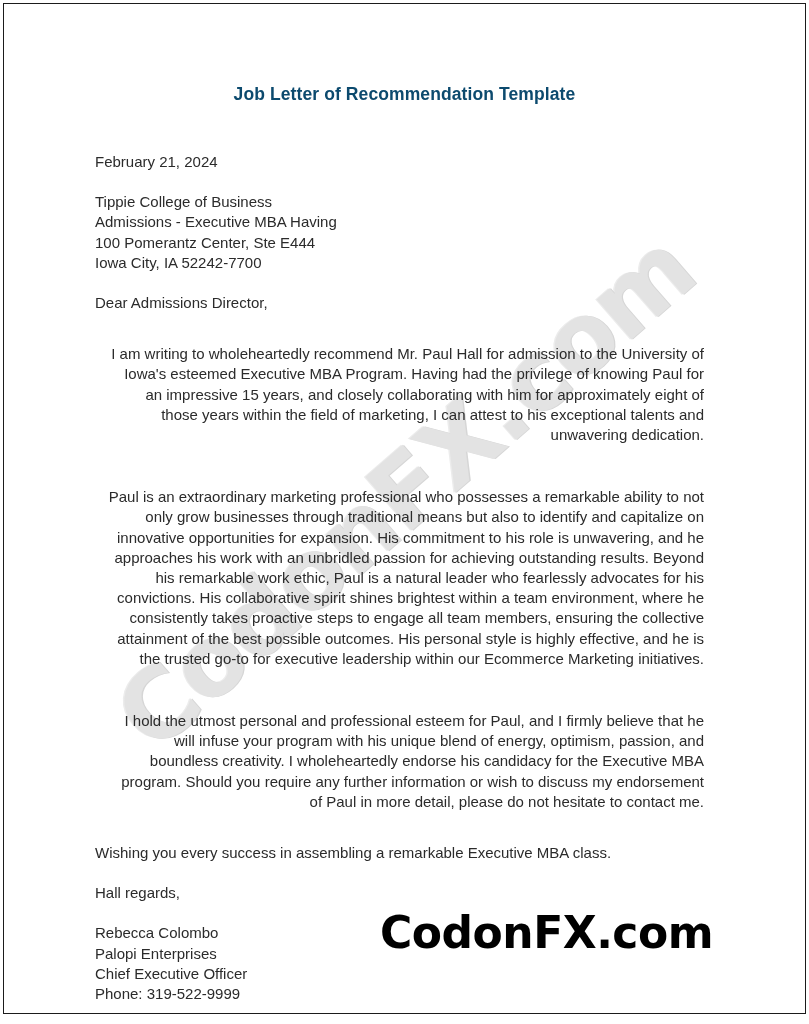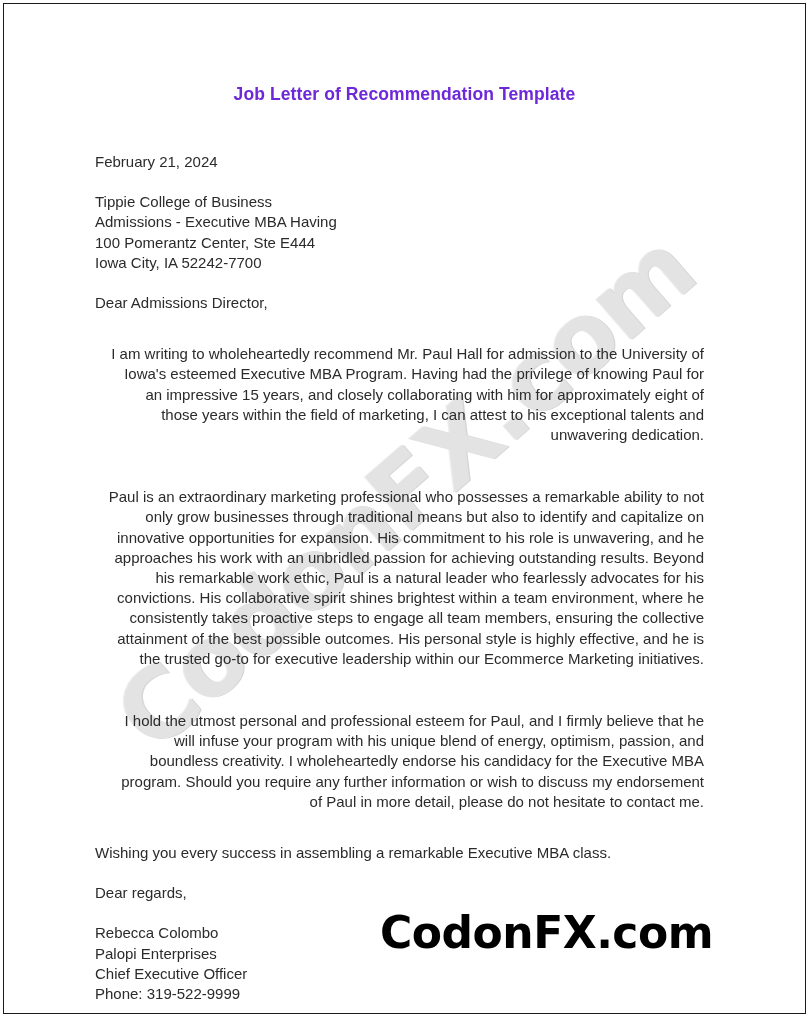--- a/index.html
+++ b/index.html
@@ -57,21 +57,21 @@
   }
 
   .doc-title {
     position: absolute;
     left: 0;
     top: 84px;
     width: 809px;
     text-align: center;
     font-size: 17.5px;
     font-weight: 700;
-    color: #6d28d9;
+    color: #0c4a6e;
     letter-spacing: 0.1px;
   }
 
   .letter-body {
     position: absolute;
     left: 95px;
     top: 152px;
     width: 620px;
     font-size: 15px;
     line-height: 20.2px;
@@ -158,21 +158,21 @@
       <div class="gap-md"></div>
 
       <p class="para">I hold the utmost personal and professional esteem for Paul, and I firmly believe that he will infuse your program with his unique blend of energy, optimism, passion, and boundless creativity. I wholeheartedly endorse his candidacy for the Executive MBA program. Should you require any further information or wish to discuss my endorsement of Paul in more detail, please do not hesitate to contact me.</p>
 
       <div class="gap-md"></div>
 
       <p class="single-line">Wishing you every success in assembling a remarkable Executive MBA class.</p>
 
       <div class="gap-md"></div>
 
-      <p class="closing">Dear regards,</p>
+      <p class="closing">Hall regards,</p>
 
       <div class="gap-md"></div>
 
       <div class="block">
         <p class="sig-line">Rebecca Colombo</p>
         <p class="sig-line">Palopi Enterprises</p>
         <p class="sig-line">Chief Executive Officer</p>
         <p class="sig-line">Phone: 319-522-9999</p>
       </div>
 

